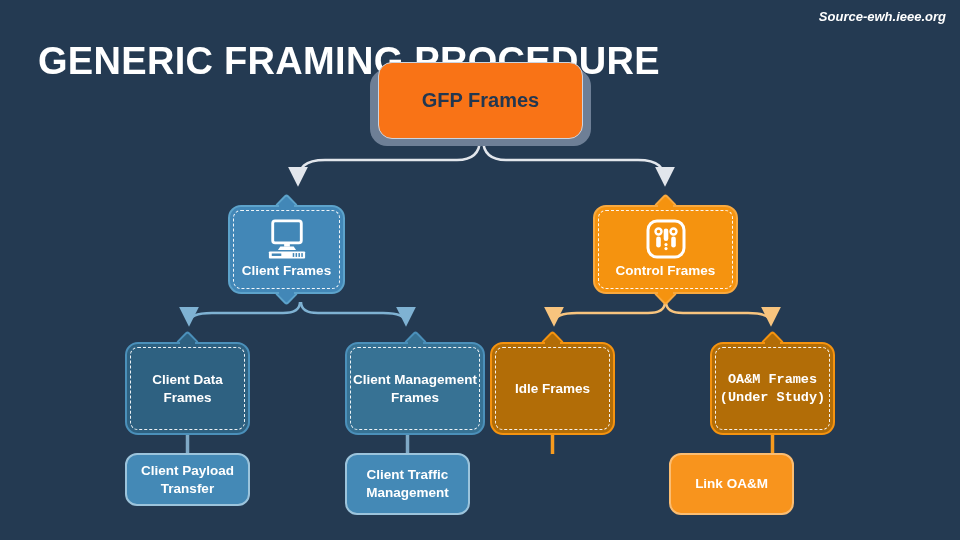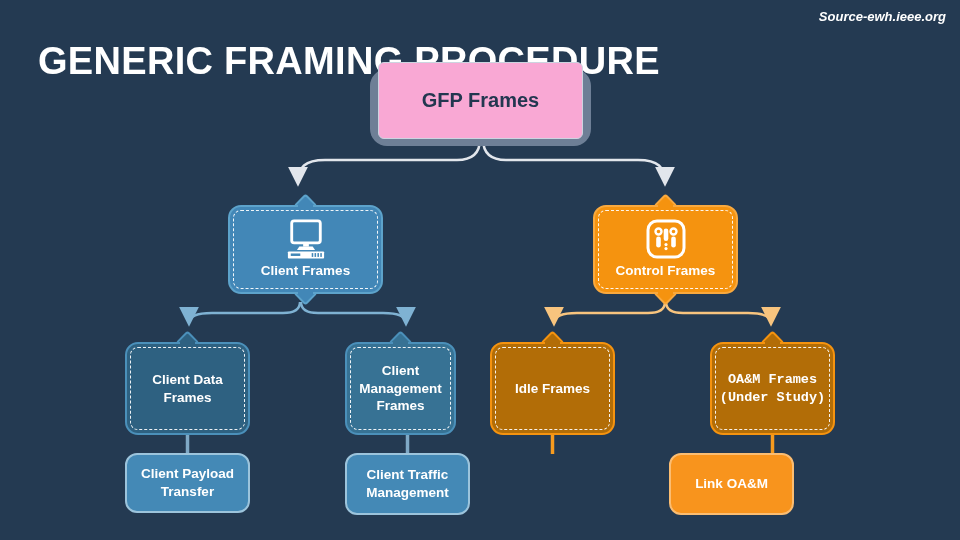--- a/index.html
+++ b/index.html
@@ -68,45 +68,45 @@
   .orange-main { --fill:#f5930f; --border:#f9a93e; }
   .orange-dark { --fill:#b26d07; --border:#f5930f; }
 
   
   .root { position:absolute; left:378px; top:62px; width:205px; height:77px; z-index:2; }
   .root .shadow {
     position:absolute; left:-8px; right:-8px; top:7px; bottom:-7px;
     background:#6e7f96; border-radius:17px;
   }
   .root .rbody {
-    position:absolute; inset:0; background:#f9a8d4;
-    border:1px solid #ccd4e0; border-radius:6px;
+    position:absolute; inset:0; background:#f97316;
+    border:1px solid #ccd4e0; border-radius:14px;
     display:flex; align-items:center; justify-content:center;
   }
   .root .rlabel { color:#233750; font-size:20px; font-weight:bold; }
 
   
   .leaf {
     position:absolute; z-index:2; border-radius:12px;
     border:2px solid var(--lborder); background:var(--lfill);
     display:flex; align-items:center; justify-content:center;
     color:#ffffff; font-weight:bold; font-size:13.5px; line-height:1.3;
     text-align:center; padding:4px 10px;
   }
   .leaf.blue   { --lfill:#4489b6; --lborder:#9cc4dc; }
   .leaf.orange { --lfill:#f8941d; --lborder:#fbbd72; }
 
   
-  #node-client-frames   { left:228px; top:205px; width:155px; height:89px; }
+  #node-client-frames   { left:228px; top:205px; width:117px; height:89px; }
   #node-control-frames  { left:593px; top:205px; width:145px; height:89px; }
   #node-client-data     { left:125px; top:342px; width:125px; height:93px; }
-  #node-client-mgmt     { left:345px; top:342px; width:111px; height:93px;padding-left:37px; }
+  #node-client-mgmt     { left:345px; top:342px; width:140px; height:93px;padding-left:37px; }
   #node-idle-frames     { left:490px; top:342px; width:125px; height:93px; }
   #node-oam-frames      { left:710px; top:342px; width:125px; height:93px;font-family:Liberation Mono, monospace; }
-  #leaf-payload         { left:125px; top:453px; width:125px; height:60px; }
+  #leaf-payload         { left:125px; top:453px; width:125px; height:53px; }
   #leaf-traffic         { left:345px; top:453px; width:125px; height:62px; }
   #leaf-idle-fills      { left:490px; top:453px; width:125px; height:62px; }
   #leaf-link-oam        { left:669px; top:453px; width:125px; height:62px; }
 </style>
 </head>
 <body>
 
 <div class="slide">
 
   <div class="title">GENERIC FRAMING PROCEDURE</div>

